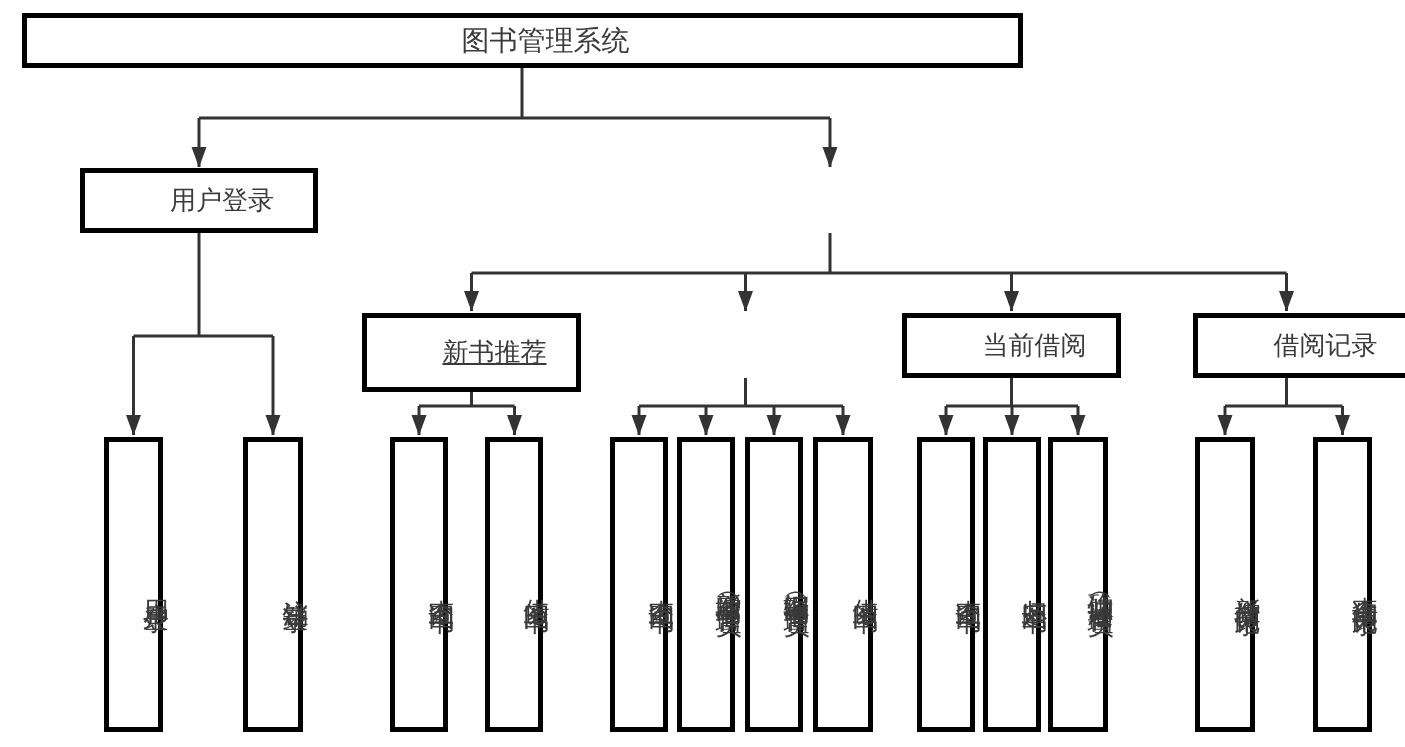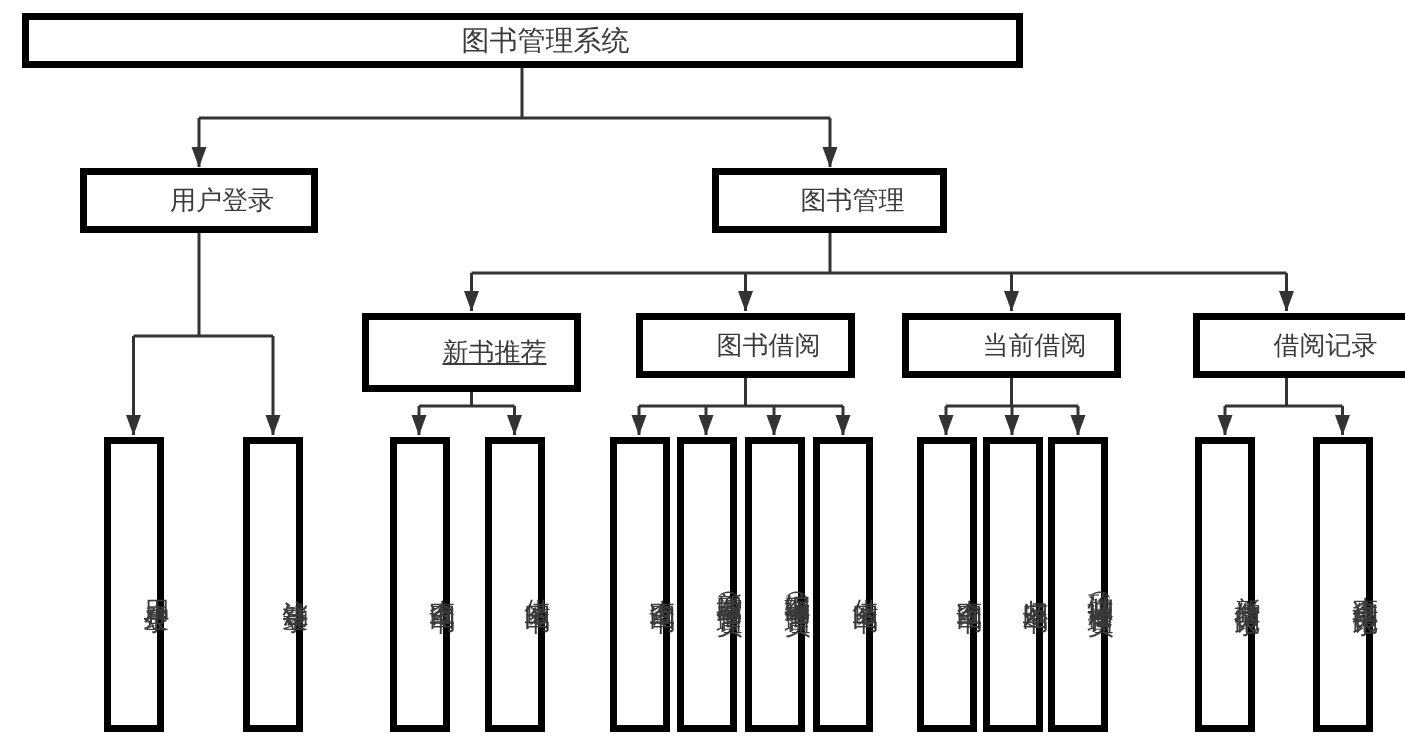--- a/index.html
+++ b/index.html
@@ -13,21 +13,21 @@
   }
   .connector-layer {
     position: absolute;
     left: 0; top: 0;
     width: 1405px; height: 747px;
   }
   .box {
     position: absolute;
     box-sizing: border-box;
     background: #ffffff;
-    border: 7px solid #000000;
+    border: 5px solid #000000;
     color: #3a3a3a;
     display: flex;
     align-items: center;
     justify-content: center;
     text-align: center;
     white-space: nowrap;
     padding-left: 46px;
   }
   .title-box { font-size: 28px; }
   .branch-box { font-size: 26px; }
@@ -90,24 +90,22 @@
       <path d="M1012,406 V435"></path>
       <path d="M1078,406 V435"></path>
       <path d="M1225,406 V435"></path>
       <path d="M1342.5,406 V435"></path>
     </g>
   </svg>
 
   <div class="box title-box" style="left:22px; top:13px; width:1001px; height:55px;">图书管理系统</div>
 
   <div class="box branch-box" style="left:80px; top:168px; width:238px; height:65px;">用户登录</div>
-  <div class="box branch-box" style="left:712px; top:168px; width:235px; height:65px;">图书管理</div>
 
   <div class="box branch-box" style="left:362px; top:313px; width:219px; height:79px;text-decoration:underline;">新书推荐</div>
-  <div class="box branch-box" style="left:636px; top:313px; width:219px; height:65px;">图书借阅</div>
   <div class="box branch-box" style="left:902px; top:313px; width:219px; height:65px;text-align:right;">当前借阅</div>
   <div class="box branch-box" style="left:1177px; top:313px; width:219px; height:65px;margin-left:16px;">借阅记录</div>
 
   <div class="box leaf-box" style="left:104px; width:59px;">
     <span class="vtext">用户登录</span>
   </div>
   <div class="box leaf-box" style="left:243px; width:60px;">
     <span class="vtext">注销登录</span>
   </div>
 

